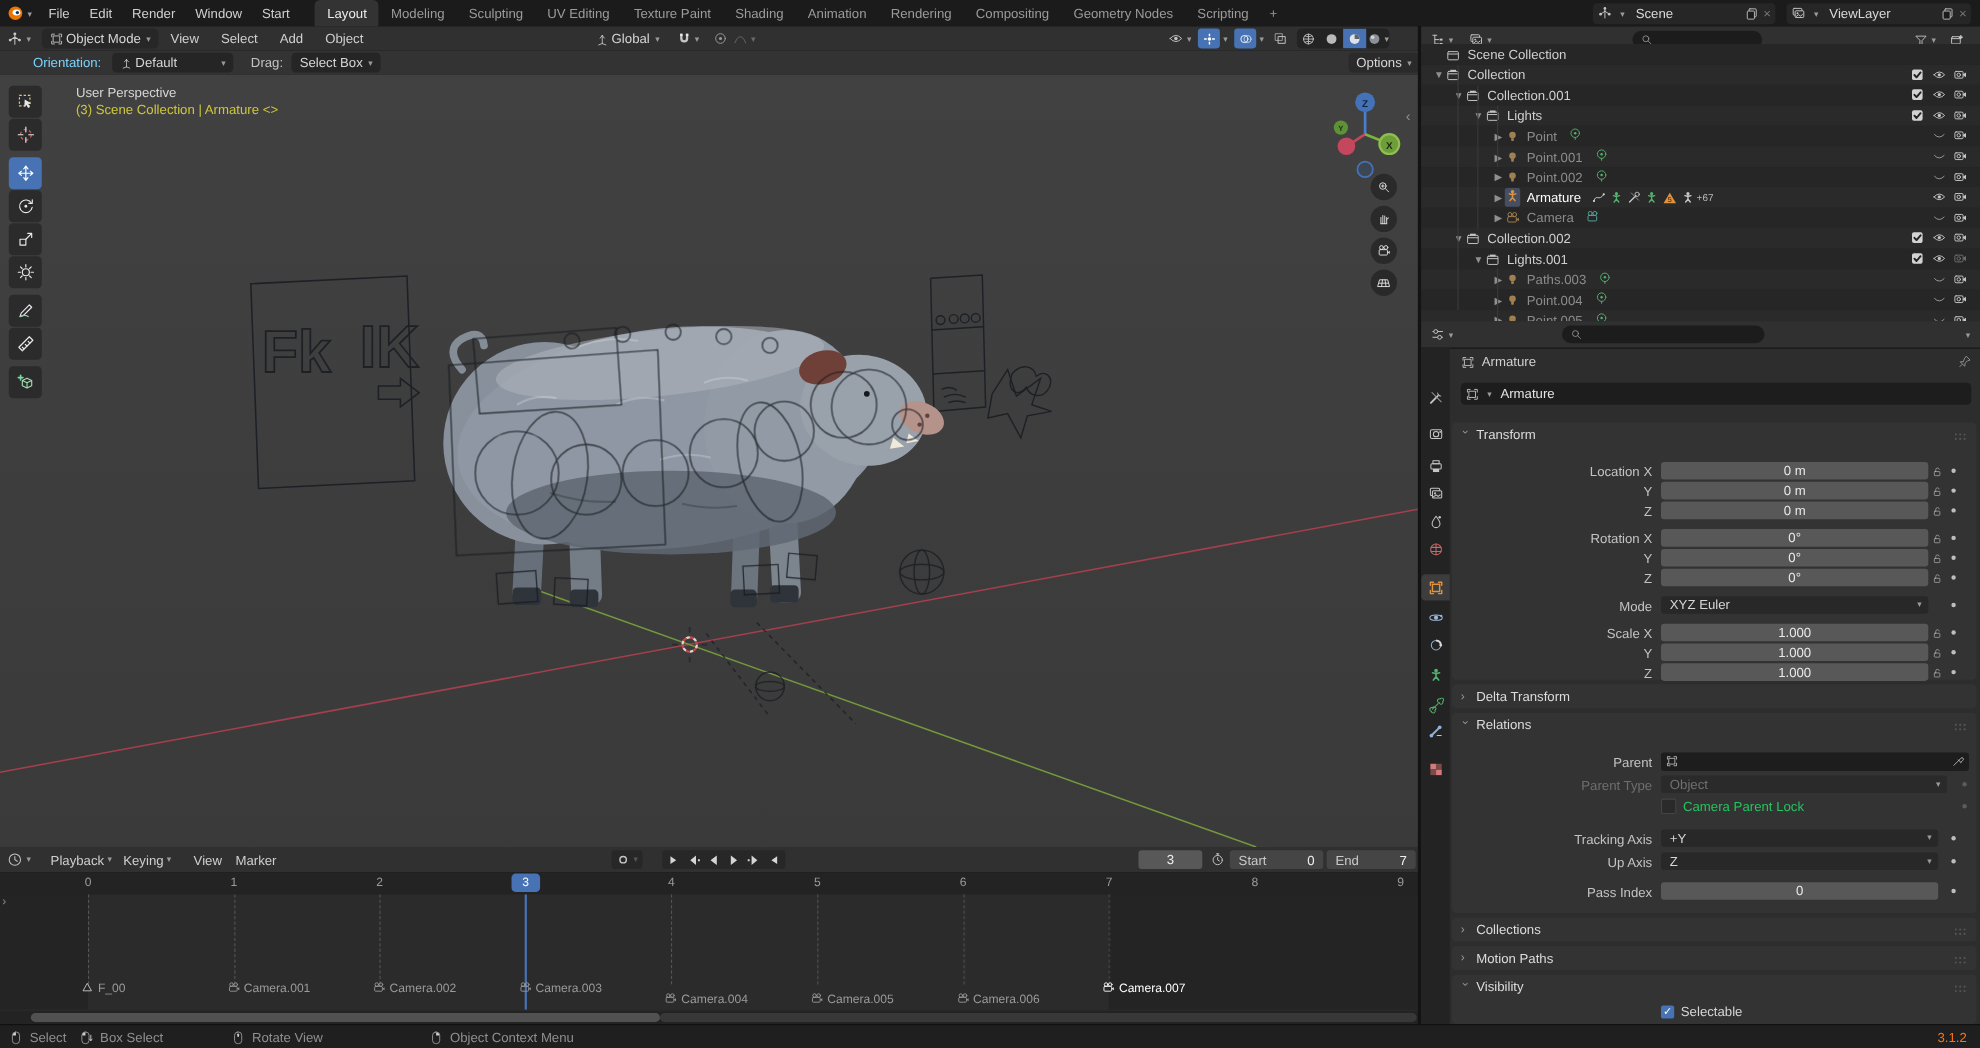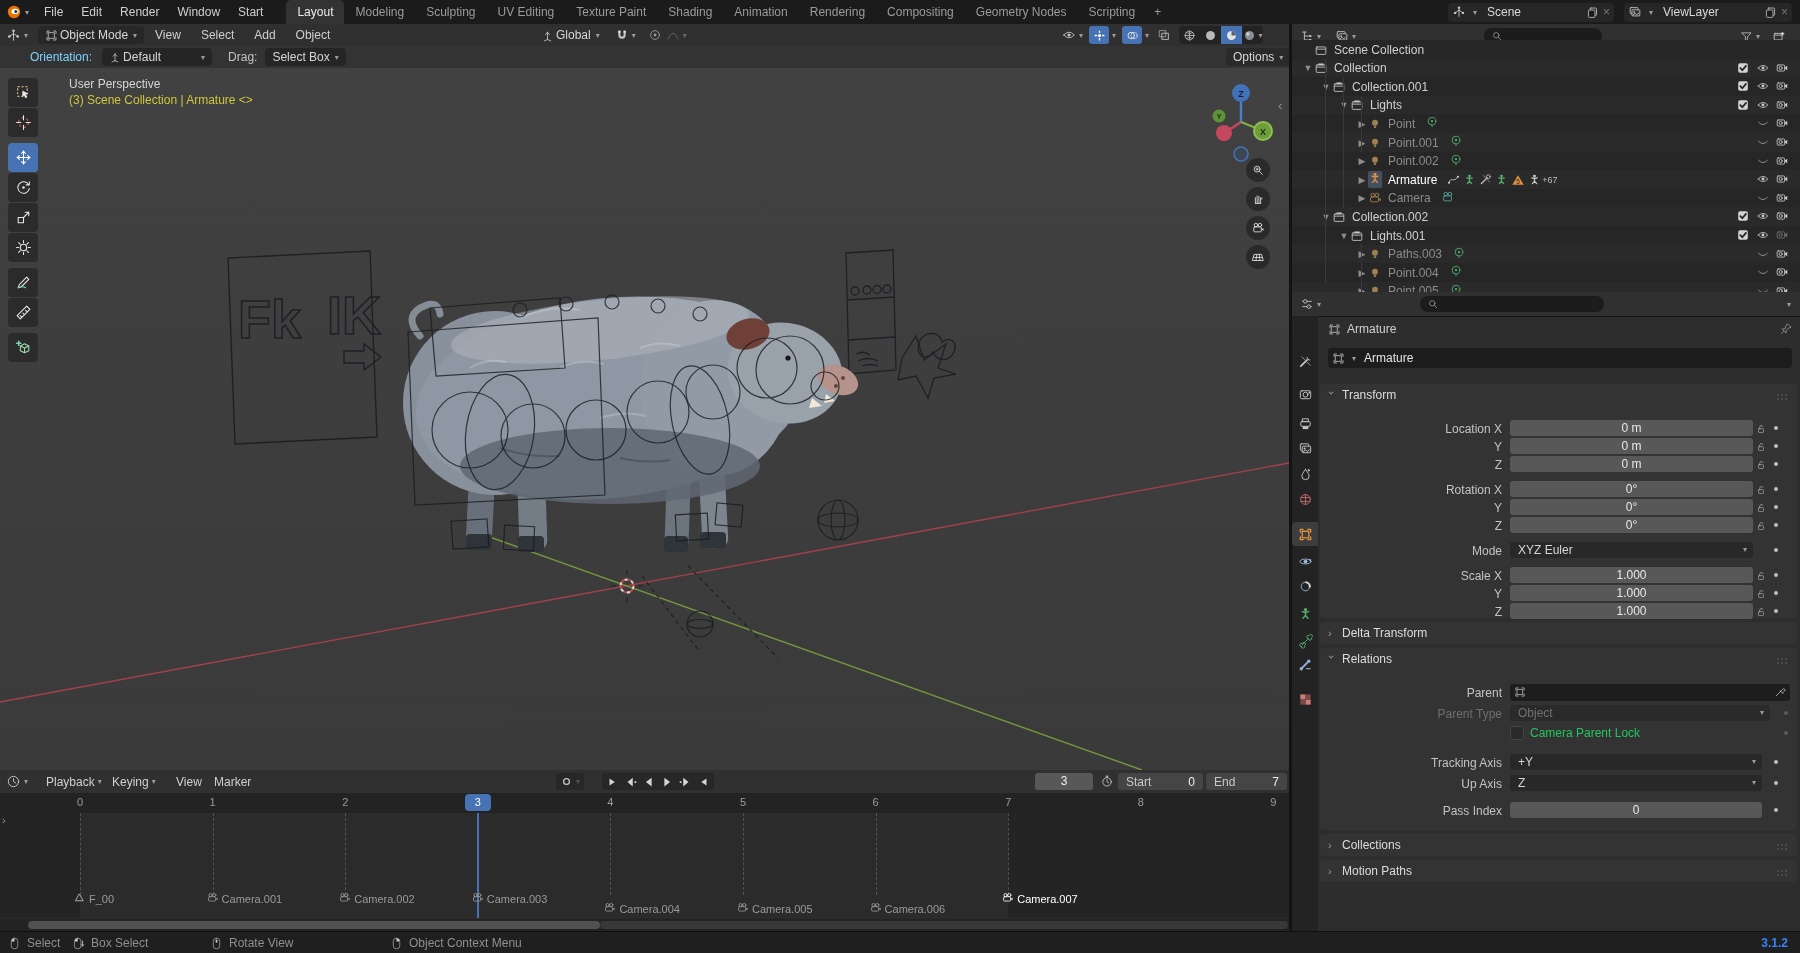--- a/index.html
+++ b/index.html
@@ -1575,20 +1575,38 @@
           <span class="dragdots"><svg width="12" height="8" viewBox="0 0 12 8">
               <circle cx="1" cy="2" r="1" fill="#6a6a6a"></circle>
               <circle cx="1" cy="6" r="1" fill="#6a6a6a"></circle>
               <circle cx="5" cy="2" r="1" fill="#6a6a6a"></circle>
               <circle cx="5" cy="6" r="1" fill="#6a6a6a"></circle>
               <circle cx="9" cy="2" r="1" fill="#6a6a6a"></circle>
               <circle cx="9" cy="6" r="1" fill="#6a6a6a"></circle>
             </svg></span>
         </div>
       </div>
+      <div class="panel" style="top:594px;height:45px;">
+        <div class="ptitle">
+          <span class="chev">›</span>
+          <span>Visibility</span>
+          <span class="dragdots"><svg width="12" height="8" viewBox="0 0 12 8">
+              <circle cx="1" cy="2" r="1" fill="#6a6a6a"></circle>
+              <circle cx="1" cy="6" r="1" fill="#6a6a6a"></circle>
+              <circle cx="5" cy="2" r="1" fill="#6a6a6a"></circle>
+              <circle cx="5" cy="6" r="1" fill="#6a6a6a"></circle>
+              <circle cx="9" cy="2" r="1" fill="#6a6a6a"></circle>
+              <circle cx="9" cy="6" r="1" fill="#6a6a6a"></circle>
+            </svg></span>
+        </div>
+   <div class="flex" style="position:absolute;left:190px;top:27px;gap:6px;">
+          <span style="width:12px;height:12px;background:#4772b3;border-radius:2px;color:#fff;font-size:10px;display:flex;align-items:center;justify-content:center;">✓</span>
+          <span style="color:#d6d6d6;">Selectable</span>
+        </div>
+      </div>
     </div>
 
   <div id="statusbar" class="r flex" style="left:0;top:931px;width:1800px;height:22px;background:#1f1f1f;border-top:1px solid #101010;">
       <div class="hint" style="position:absolute;left:8px;">
         <span class="ic">
           <svg width="13" height="13" viewBox="0 0 16 16" xmlns="http://www.w3.org/2000/svg">
             <rect x="4" y="1.5" width="8" height="13" rx="3.6" stroke="#9a9a9a" stroke-linecap="round" stroke-linejoin="round" fill="none"></rect>
             <path d="M4.5 5.5 A3.4 3.4 0 0 1 8 2v3.5Z" fill="#cfcfcf"></path>
           </svg>
         </span>
@@ -1615,15 +1633,15 @@
       </div>
       <div class="hint" style="position:absolute;left:390px;">
         <span class="ic">
           <svg width="13" height="13" viewBox="0 0 16 16" xmlns="http://www.w3.org/2000/svg">
             <rect x="4" y="1.5" width="8" height="13" rx="3.6" stroke="#9a9a9a" stroke-linecap="round" stroke-linejoin="round" fill="none"></rect>
             <path d="M11.5 5.5 A3.4 3.4 0 0 0 8 2v3.5Z" fill="#cfcfcf"></path>
           </svg>
         </span>
         <span>Object Context Menu</span>
       </div>
-      <span style="position:absolute;right:12px;color:#3b82f6;font-weight:bold;">3.1.2</span>
+      <span style="position:absolute;right:12px;color:#f97316;">3.1.2</span>
     </div>
 </div>
 
 </body></html>

